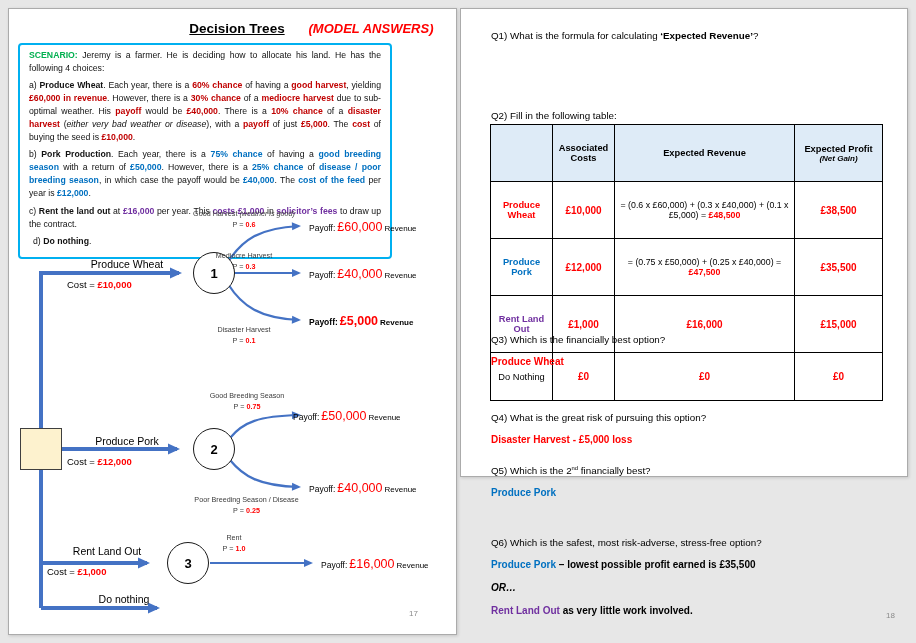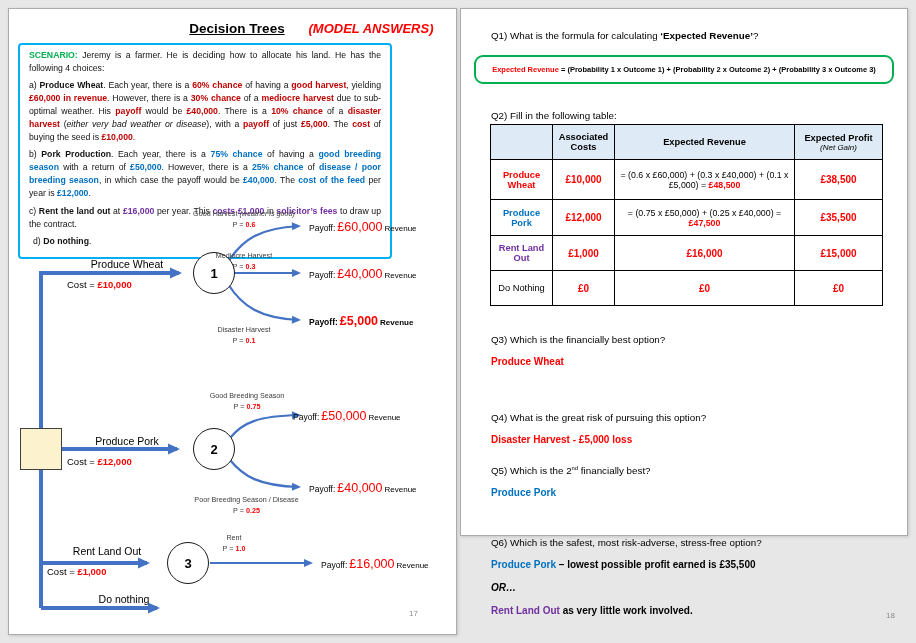--- a/index.html
+++ b/index.html
@@ -1,19 +1,19 @@
 <!DOCTYPE html>
 <html><head>
 <meta charset="utf-8">
 <style>
   html,body{margin:0;padding:0;}
   body{width:916px;height:643px;background:#e7e7e7;font-family:"Liberation Sans",sans-serif;overflow:hidden;position:relative;}
   .page{position:absolute;top:8px;background:#fff;border:1px solid #ababab;box-sizing:border-box;box-shadow:1px 1px 3px rgba(0,0,0,.15);}
   .page1{left:8px;width:449px;height:627px;}
-  .page2{left:460px;width:448px;height:528px;}
+  .page2{left:460px;width:448px;height:469px;}
   .abs{position:absolute;}
   .b{font-weight:bold;}
   .i{font-style:italic;}
   .red{color:#ff0000;}
   .red2{color:#c00000;}
   .blue{color:#0070c0;}
   .purple{color:#7030a0;}
   .green{color:#00b050;}
   .sup{font-size:60%;vertical-align:super;}
   
@@ -32,23 +32,23 @@
   .payoff{white-space:nowrap;}
   .payoff .pl{font-size:8.5px;color:#000;}
   .payoff .pa{font-size:12.5px;color:#ff0000;margin:0 2px;}
   .payoff .pu{font-size:8px;color:#000;}
   .pagenum{font-size:8px;color:#8a8a8a;}
   
   .q{font-size:9.8px;color:#000;}
   .ans{font-size:10px;}
   .formula-box{left:13px;top:46px;width:420px;border:2.5px solid #00b050;border-radius:9px;padding:8px 4px;box-sizing:border-box;text-align:center;font-size:7.5px;font-weight:bold;color:#000;white-space:nowrap;}
   table.q2{position:absolute;left:29px;top:115px;border-collapse:collapse;table-layout:fixed;}
-  table.q2 td{border:1px solid #000;text-align:center;vertical-align:middle;padding:7px 3px;box-sizing:border-box;}
+  table.q2 td{border:1px solid #000;text-align:center;vertical-align:middle;padding:18px 3px;box-sizing:border-box;}
   table.q2 .hdr td{background:#deebf7;font-weight:bold;font-size:9.3px;}
-  .hsub{font-style:italic;font-weight:normal;font-size:8px;}
+  .hsub{font-style:italic;font-weight:bold;font-size:8px;}
   td.opt{font-weight:bold;font-size:9.3px;}
   td.money{color:#ff0000;font-weight:bold;font-size:10px;}
   td.rev{font-size:8.8px;color:#000;}
   td.revbig{font-size:10px;}
 </style>
 </head>
 <body>
 
 <div class="page page1">
   <div class="abs title">Decision Trees</div>
@@ -135,21 +135,20 @@
   <div class="abs payoff" style="left:300px;top:302px;font-weight:bold;"><span class="pl">Payoff:</span><span class="pa">£5,000</span><span class="pu">Revenue</span></div>
   <div class="abs payoff" style="left:284px;top:397px;"><span class="pl">Payoff:</span><span class="pa">£50,000</span><span class="pu">Revenue</span></div>
   <div class="abs payoff" style="left:300px;top:469px;"><span class="pl">Payoff:</span><span class="pa">£40,000</span><span class="pu">Revenue</span></div>
   <div class="abs payoff" style="left:312px;top:545px;"><span class="pl">Payoff:</span><span class="pa">£16,000</span><span class="pu">Revenue</span></div>
 
   <div class="abs pagenum" style="left:400px;top:600px;">17</div>
 </div>
 
 <div class="page page2">
   <div class="abs q" style="left:30px;top:21px;"><span>Q1) What is the formula for calculating </span><span class="b">‘Expected Revenue’</span><span>?</span></div>
-  <div class="abs formula-box"><span class="red b">Expected Revenue</span><span class="b"> = (Probability 1 x Outcome 1) + (Probability 2 x Outcome 2) + (Probability 3 x Outcome 3)</span></div>
 
   <div class="abs q" style="left:30px;top:101px;">Q2) Fill in the following table:</div>
 
   <table class="q2">
     <colgroup>
         <col style="width:62px">
         <col style="width:62px">
         <col style="width:180px">
         <col style="width:88px">
       </colgroup>

